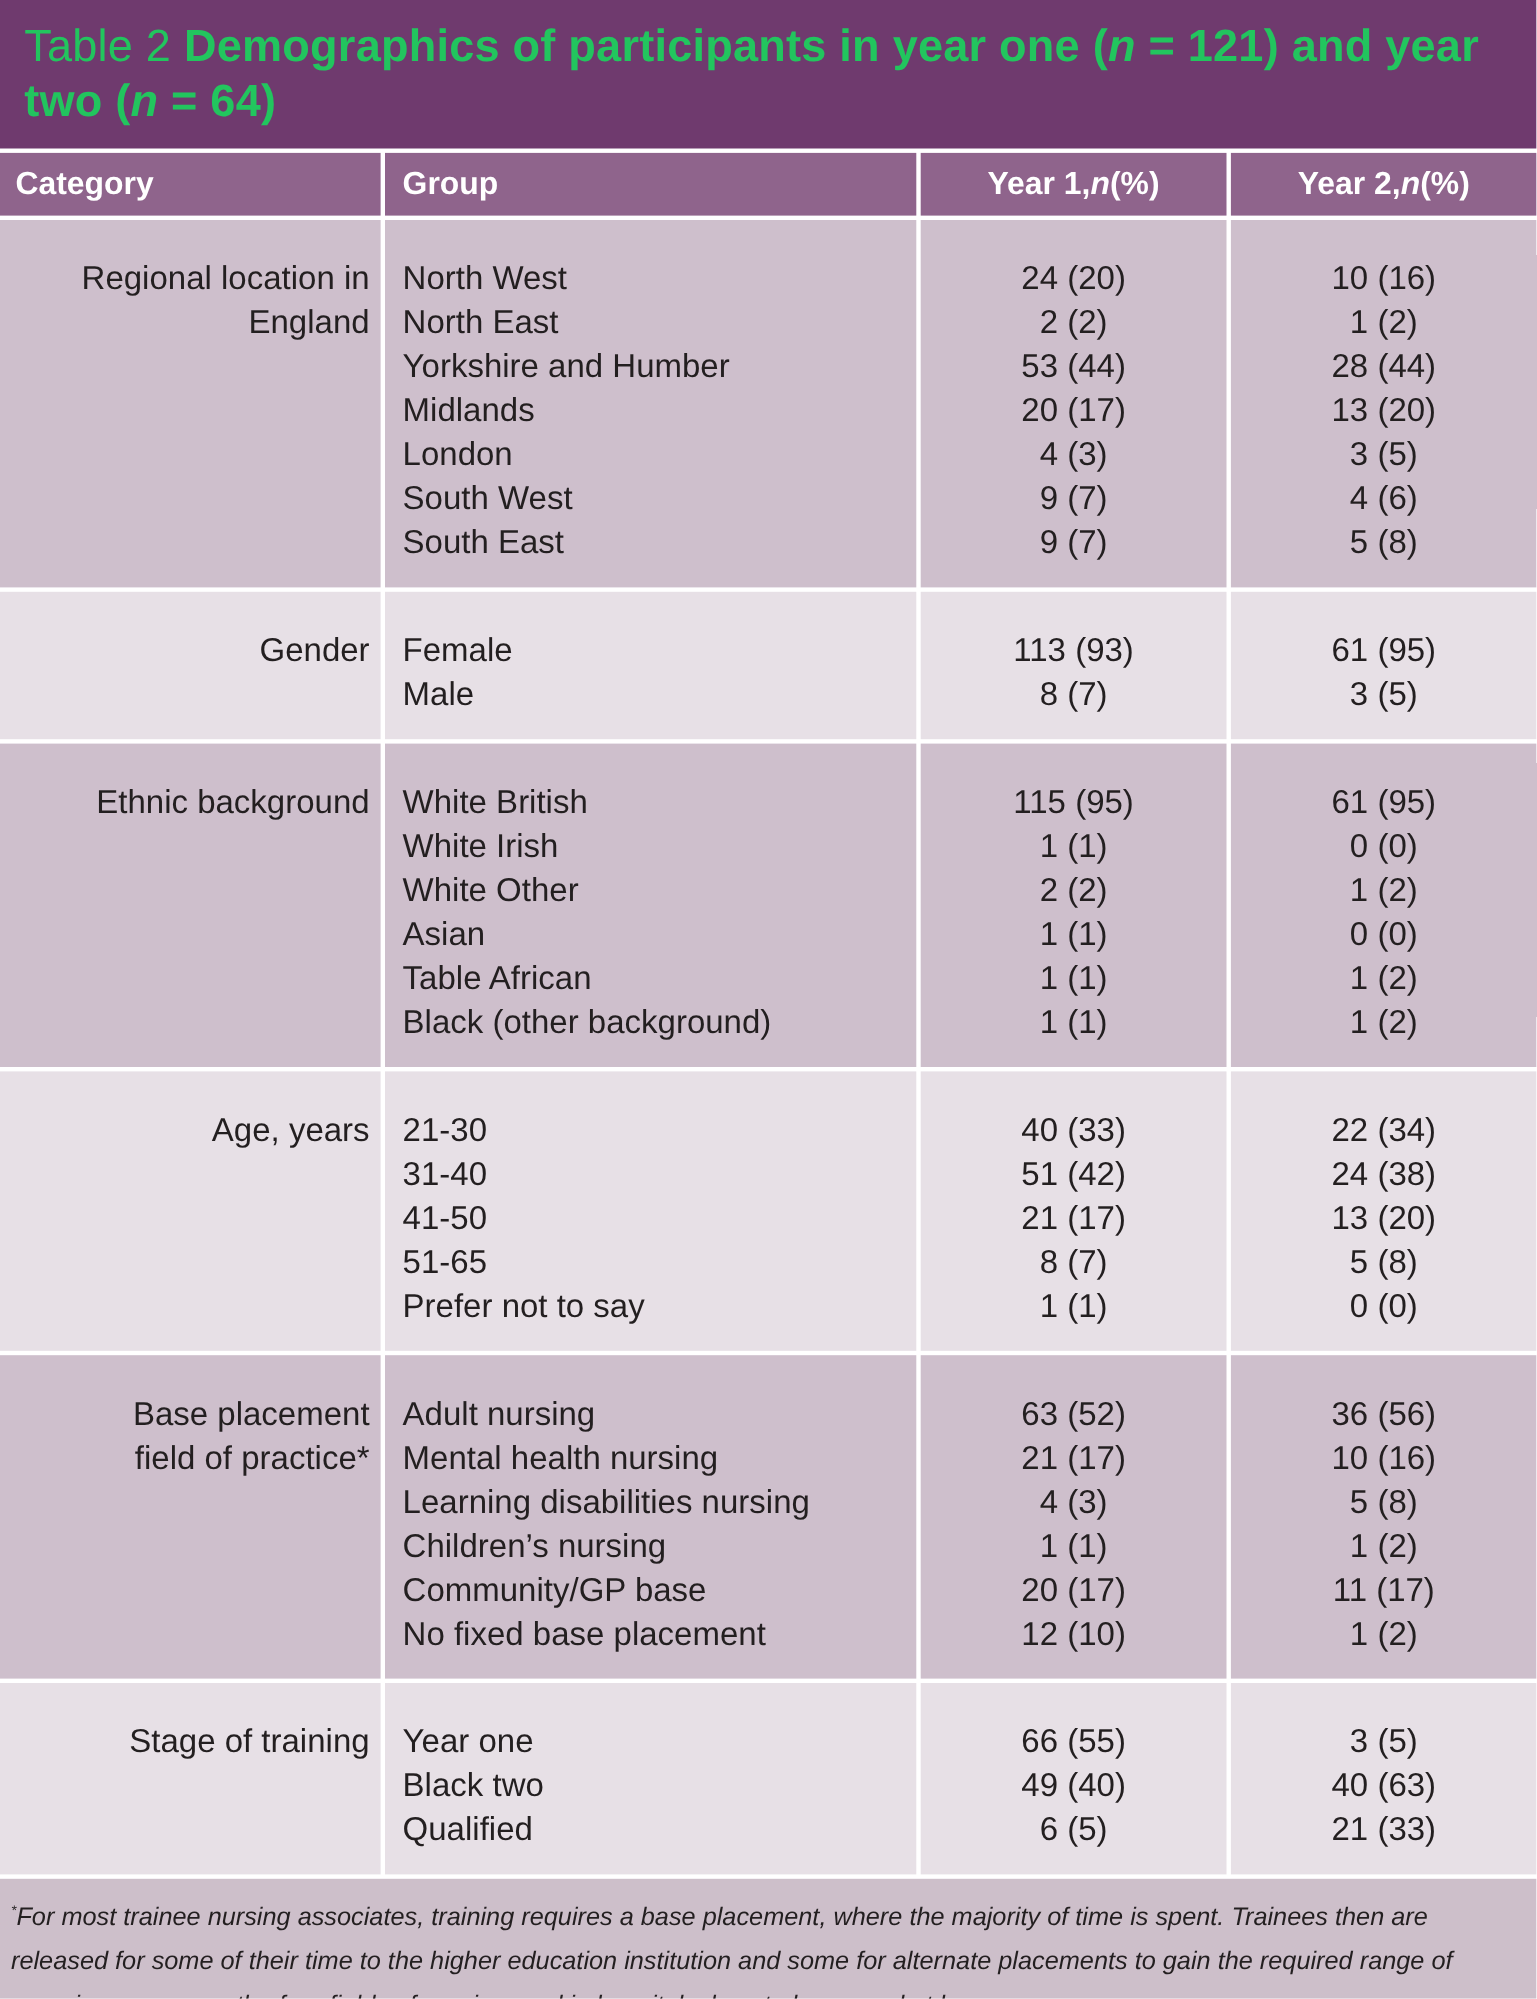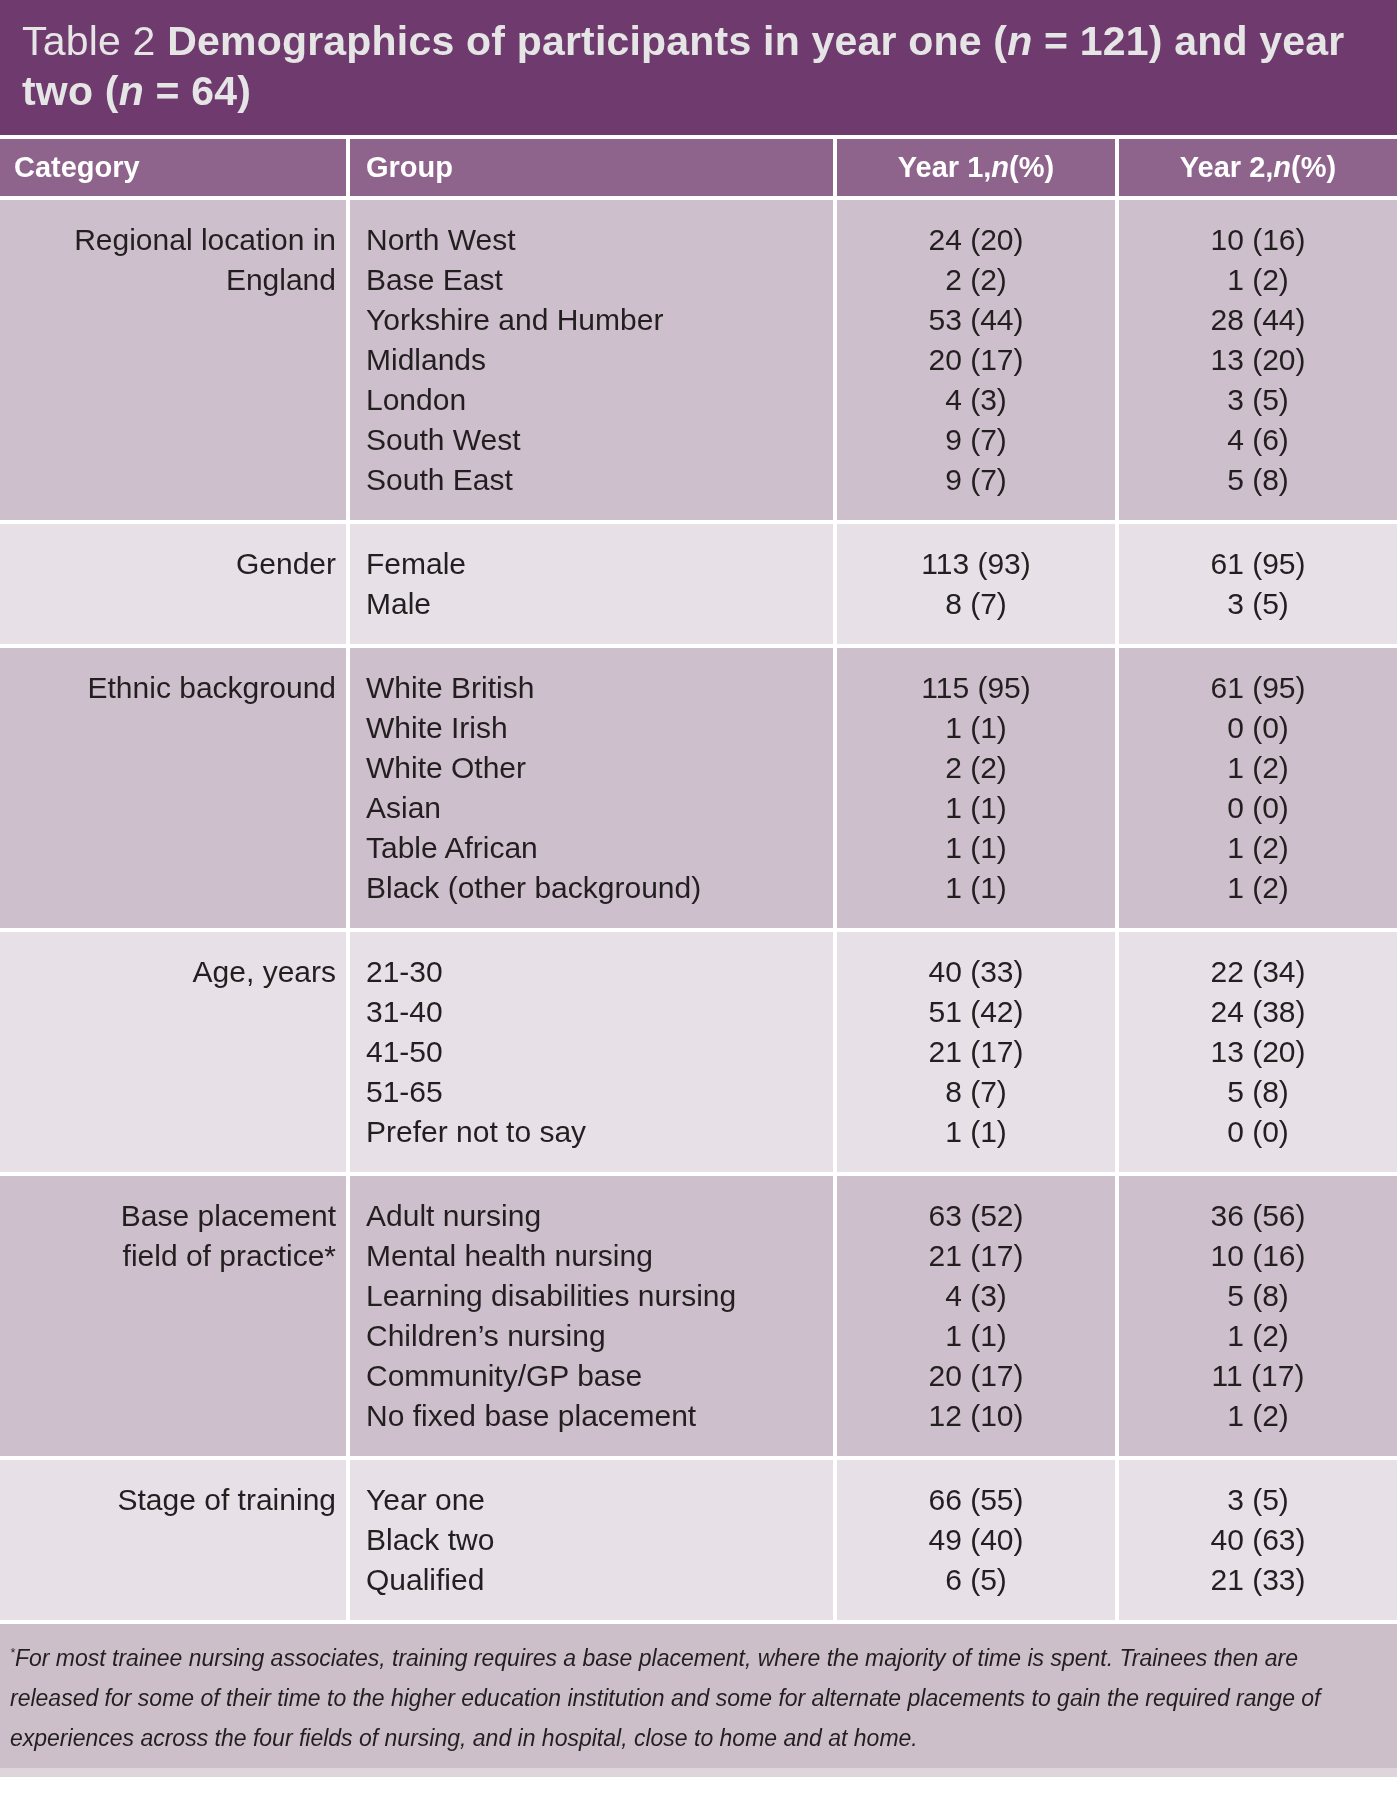--- a/index.html
+++ b/index.html
@@ -1,34 +1,34 @@
 <!DOCTYPE html>
 <html style="--title-bar: #6f3a6e; --header-bg: #8f648c; --section-dark: #cebfcc; --section-light: #e7e0e6; --footnote-bg: #cdbfca; --bottom-strip: #ded4dc; --text: #231f20;"><head>
 <meta charset="utf-8">
 <style>
   * { margin:0; padding:0; box-sizing:border-box; }
   html,body { background:#ffffff; }
   body { font-family:"Liberation Sans", sans-serif; color:var(--text,#231f20); }
   .page { width:1397px; height:1817px; background:#ffffff; overflow:hidden; }
 
   .title-bar { background:var(--title-bar,#6f3a6e); height:135px; padding:16px 24px 0 22px; margin-bottom:4px; }
-  .title-bar h1 { color:#e5e5e5; font-size:41px; line-height:50px; font-weight:400; letter-spacing:.2px; }
+  .title-bar h1 { color:#22c55e; font-size:41px; line-height:50px; font-weight:400; letter-spacing:.2px; }
   .title-main { font-weight:700; }
 
   .grid { display:grid; grid-template-columns:346px 483px 278px 278px; column-gap:4px; }
 
   .header-row { height:57px; margin-bottom:4px; }
   .header-row .cell { background:var(--header-bg,#8f648c); color:#ffffff; font-weight:700; font-size:29px; display:flex; align-items:center; }
 
   .cell.cat { padding-left:14px; padding-right:10px;text-align:right; }
   .cell.grp { padding-left:16px; padding-right:10px; }
   .header-row .cell.val { justify-content:center; }
 
   .section { margin-bottom:4px; font-size:30px; line-height:40px; }
-  .section .cell { padding-top:20px; padding-bottom:20px; }
+  .section .cell { padding-top:34px; padding-bottom:20px; }
   .section.dark .cell { background:var(--section-dark,#cebfcc); }
   .section.light .cell { background:var(--section-light,#e7e0e6); }
   .category-label { white-space:pre-line; }
   .col-year1 div, .col-year2 div { text-align:center; }
 
   .footnote { background:var(--footnote-bg,#cdbfca); font-size:23px; line-height:40px; padding:14px 22px 10px 10px;font-style:italic; }
   .sup { vertical-align:super; font-size:0.55em; line-height:0; }
   .bottom-strip { height:9px; background:var(--bottom-strip,#ded4dc); }
 </style>
 </head>
@@ -54,21 +54,21 @@
         <span> (%)</span>
       </div>
   </div>
 
   <div id="sections">
   <section class="grid section dark">
     <div class="cell cat category-label">Regional location in
 England</div>
     <div class="cell grp col-groups">
           <div>North West</div>
-          <div>Base East</div>
+          <div>North East</div>
           <div>Yorkshire and Humber</div>
           <div>Midlands</div>
           <div>London</div>
           <div>South West</div>
           <div>South East</div>
         </div>
     <div class="cell val col-year1">
           <div>24 (20)</div>
           <div>2 (2)</div>
           <div>53 (44)</div>

